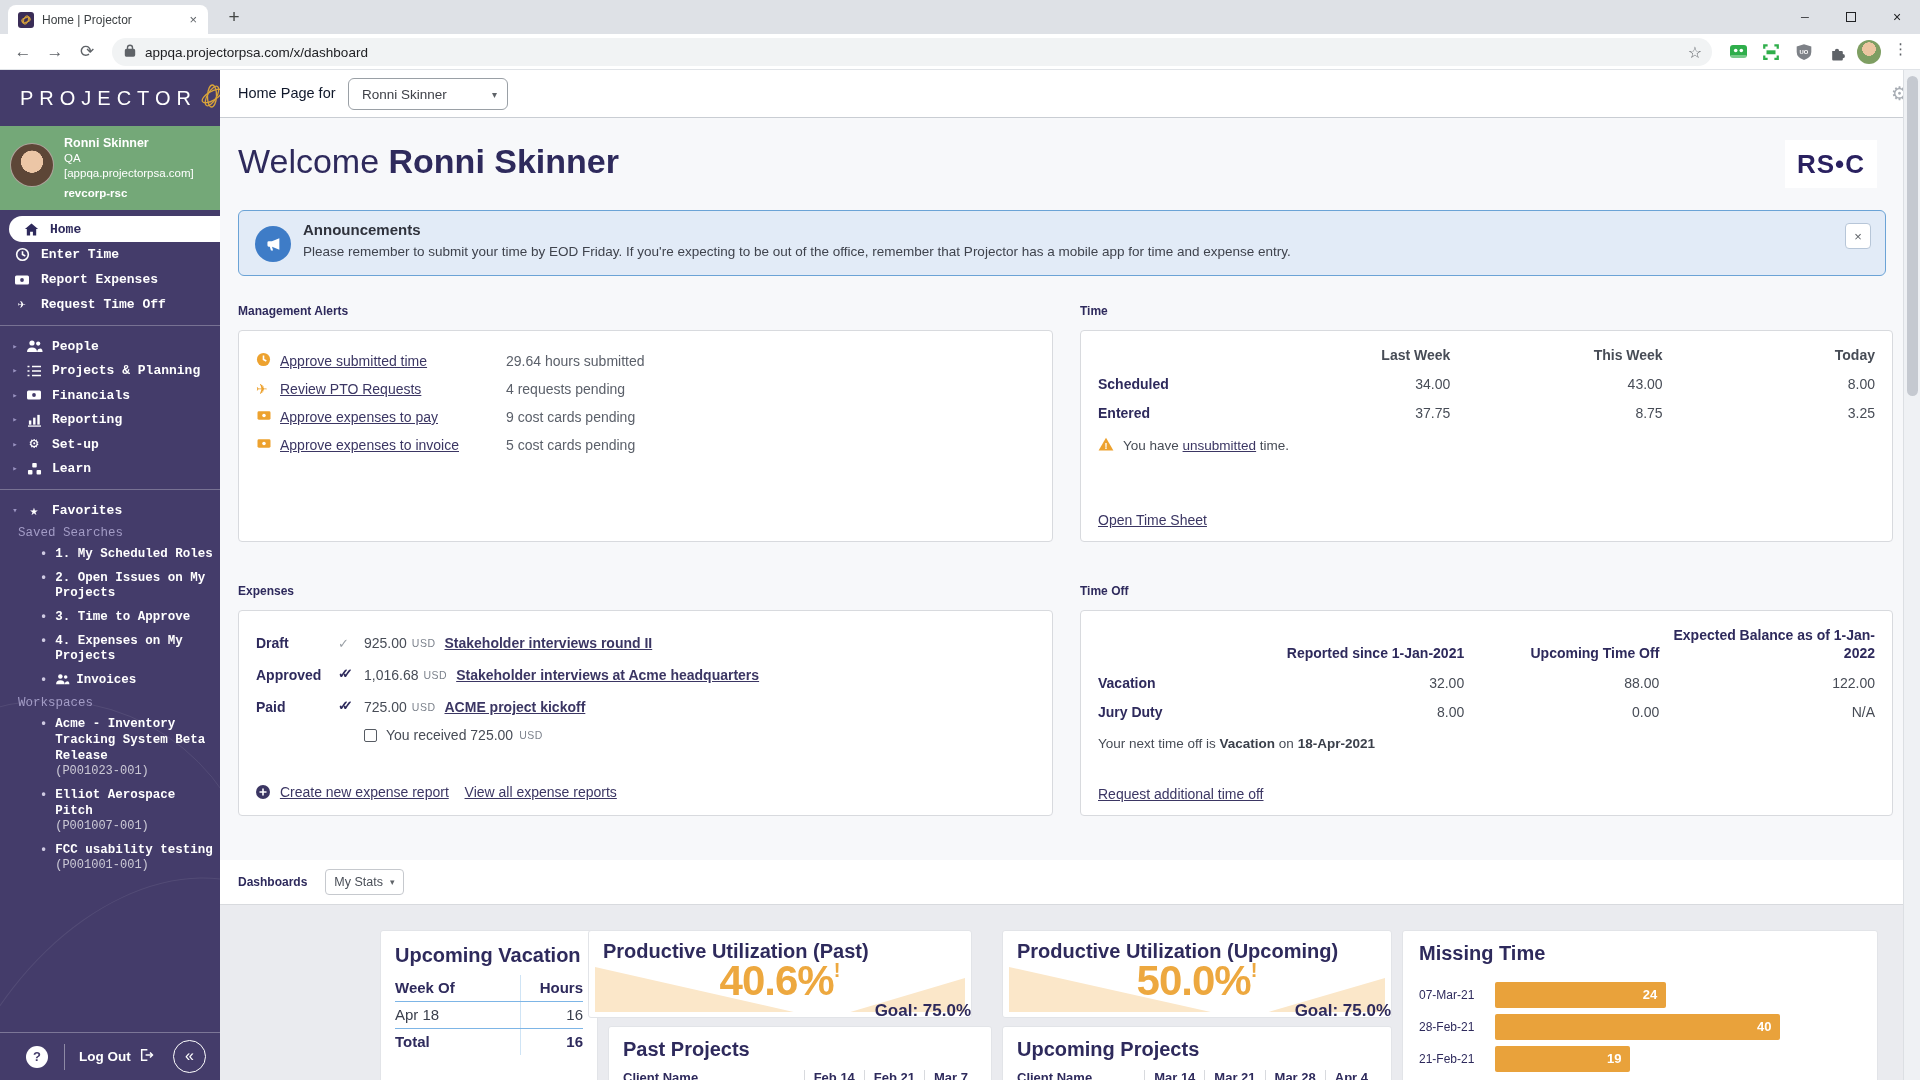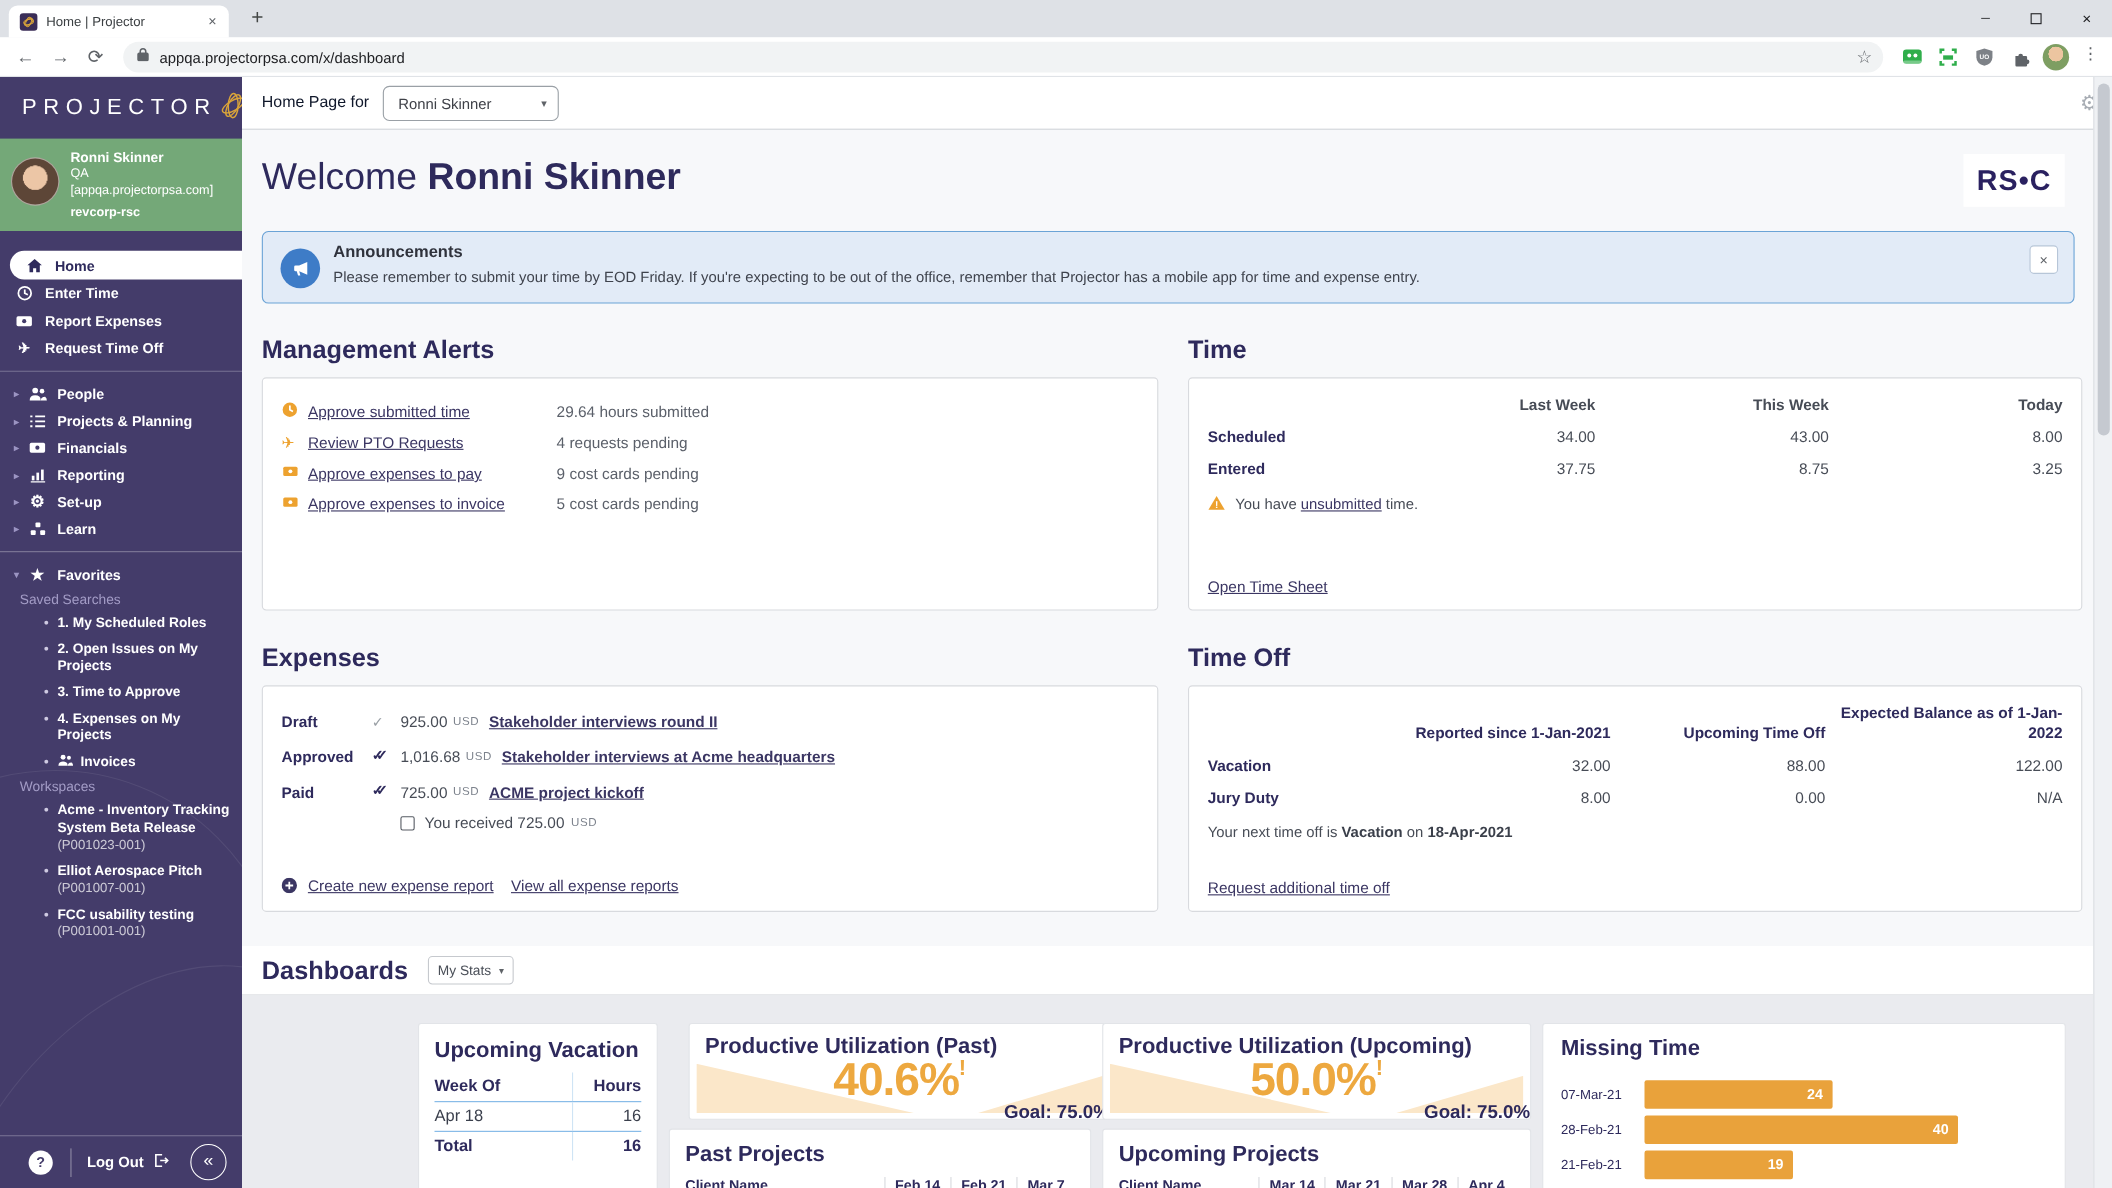--- a/index.html
+++ b/index.html
@@ -32,21 +32,21 @@
   .deco1,.deco2 { position:absolute; border:1px solid rgba(255,255,255,.08); border-radius:50%; }
   .deco1 { width:420px; height:420px; left:-160px; bottom:-40px; }
   .deco2 { width:360px; height:520px; left:-40px; bottom:-300px; transform:rotate(30deg); }
   .logo-row { height:56px; display:flex; align-items:center; padding:0 14px 0 20px; }
   .logo-text { font-size:20px; letter-spacing:6px; color:#fff; font-weight:400; flex:1; }
   .usercard { background:#74a878; padding:9px 10px 9px 10px; display:flex; min-height:82px; position:relative; }
   .u-avatar { width:44px; height:44px; border-radius:50%; flex:0 0 44px; margin-top:8px; background:radial-gradient(circle at 50% 42%, #ecc6a6 0 34%, #5d4637 35% 100%); border:1px solid rgba(255,255,255,.5); }
   .u-text { margin-left:10px; font-size:11.5px; line-height:1.3; }
   .u-name { font-weight:bold; font-size:12.5px; }
   .u-acct { font-weight:bold; margin-top:5px; }
-  .nav { padding-top:18px; position:relative; }
+  .nav { padding-top:6px; position:relative;font-family:Liberation Mono, monospace; }
   .nav-item { display:flex; align-items:center; height:25px; padding-left:14px; font-size:13px; font-weight:bold; color:#fff; cursor:pointer; }
   .nav-item .nicon { width:16px; margin-right:11px; display:inline-flex; justify-content:center; }
   .nav-item.active { background:#fff; color:#2e2a5c; margin-left:9px; border-radius:14px 0 0 14px; height:26px; }
   .nav-item.active svg path { fill:#2e2a5c; }
   .sb-divider { border-top:1px solid rgba(255,255,255,.28); margin:8px 0; }
   .mod-item { display:flex; align-items:center; height:24.5px; padding-left:8px; font-size:13px; font-weight:bold; }
   .caret { width:14px; font-size:9px; color:#9b94c2; text-align:center; }
   .mod-item .nicon { width:18px; margin:0 9px 0 3px; display:inline-flex; justify-content:center; }
   .glyph-ic { font-size:13px; line-height:1; }
   .sb-label { color:#a39cc6; font-size:12.5px; padding:4px 0 3px 18px; }
@@ -74,21 +74,21 @@
   .brand-badge { position:absolute; right:26px; top:22px; width:92px; height:48px; background:#fff; display:flex; align-items:center; justify-content:center; font-size:26px; font-weight:bold; color:#2a2160; letter-spacing:1px; }
 
   .announce { position:absolute; left:18px; top:92px; width:1648px; height:66px; background:#e2ebf7; border:1px solid #6ba3d6; border-radius:6px; }
   .ann-icon { position:absolute; left:16px; top:15px; width:36px; height:36px; border-radius:50%; background:#3e7cc7; display:flex; align-items:center; justify-content:center; }
   .ann-title { position:absolute; left:64px; top:10px; font-size:15px; font-weight:bold; color:#2f323c; }
   .ann-body { position:absolute; left:64px; top:33px; font-size:13.5px; color:#3f434d; }
   .ann-close { position:absolute; right:14px; top:12px; width:26px; height:26px; background:#fff; border:1px solid #b7c6d8; border-radius:4px; color:#5f6368; font-size:13px; display:flex; align-items:center; justify-content:center; cursor:pointer; }
 
   .row1 { position:absolute; top:186px; left:18px; display:grid; grid-template-columns:815px 813px; column-gap:27px; }
   .row2 { position:absolute; top:466px; left:18px; display:grid; grid-template-columns:815px 813px; column-gap:27px; }
-  .sec-title { font-size:23px; font-weight:bold; color:#2e2a5c; margin-bottom:12px; }
+  .sec-title { font-size:12px; font-weight:bold; color:#2e2a5c; margin-bottom:12px; }
   .card { background:#fff; border:1px solid #d8dade; border-radius:4px; position:relative; padding:16px 17px; }
   .card.h1 { height:212px; }
   .card.h2 { height:206px; }
 
   .alert-row { display:grid; grid-template-columns:24px 226px 1fr; align-items:center; height:28px; font-size:14px; }
   .alert-row .detail { color:#5b606a; }
   a.lnk { color:#3b3663; text-decoration:underline; cursor:pointer; }
   .o { color:#eda22f; }
 
   .t-grid { display:grid; grid-template-columns:140px 1fr 1fr 1fr; row-gap:13px; font-size:14px; }
@@ -127,21 +127,21 @@
 
   .w-vac { left:160px; top:25px; width:218px; height:280px; padding:12px 14px; }
   .vac-table { margin-top:8px; font-size:15px; color:#3a3f4c; }
   .vac-r { display:grid; grid-template-columns:1fr 62px; border-bottom:1.5px solid #7db5e6; line-height:26px; }
   .vac-r .c1 { border-right:1px solid #cfe4f5; }
   .vac-r .c2 { text-align:right; }
   .vac-r.hd { font-weight:bold; color:#2e2a5c; }
   .vac-r.tot { font-weight:bold; color:#2e2a5c; border-bottom:none; }
 
   .w-util { top:25px; height:88px; padding:8px 14px; overflow:hidden; }
-  .w-up1 { left:406px; width:384px; }
+  .w-up1 { left:368px; width:384px; }
   .w-up2 { left:782px; width:390px; }
   .tri { position:absolute; background:#fbe7c9; }
   .tri-l { left:6px; top:36px; bottom:5px; width:52%; clip-path:polygon(0 0, 100% 100%, 0 100%); }
   .tri-r { right:6px; bottom:5px; width:30%; height:34px; clip-path:polygon(100% 0, 100% 100%, 0 100%); }
   .util-val { position:absolute; left:0; right:0; top:26px; text-align:center; }
   .util-val .big { font-size:42px; font-weight:bold; color:#eda83f; letter-spacing:-1px; }
   .util-val .bang { font-size:20px; color:#eda83f; font-weight:bold; vertical-align:18px; }
   .util-goal { position:absolute; left:0; right:0; top:70px; text-align:right; font-size:17px; font-weight:600; color:#2e2a5c; }
 
   .w-proj { top:121px; height:175px; padding:10px 14px; }

